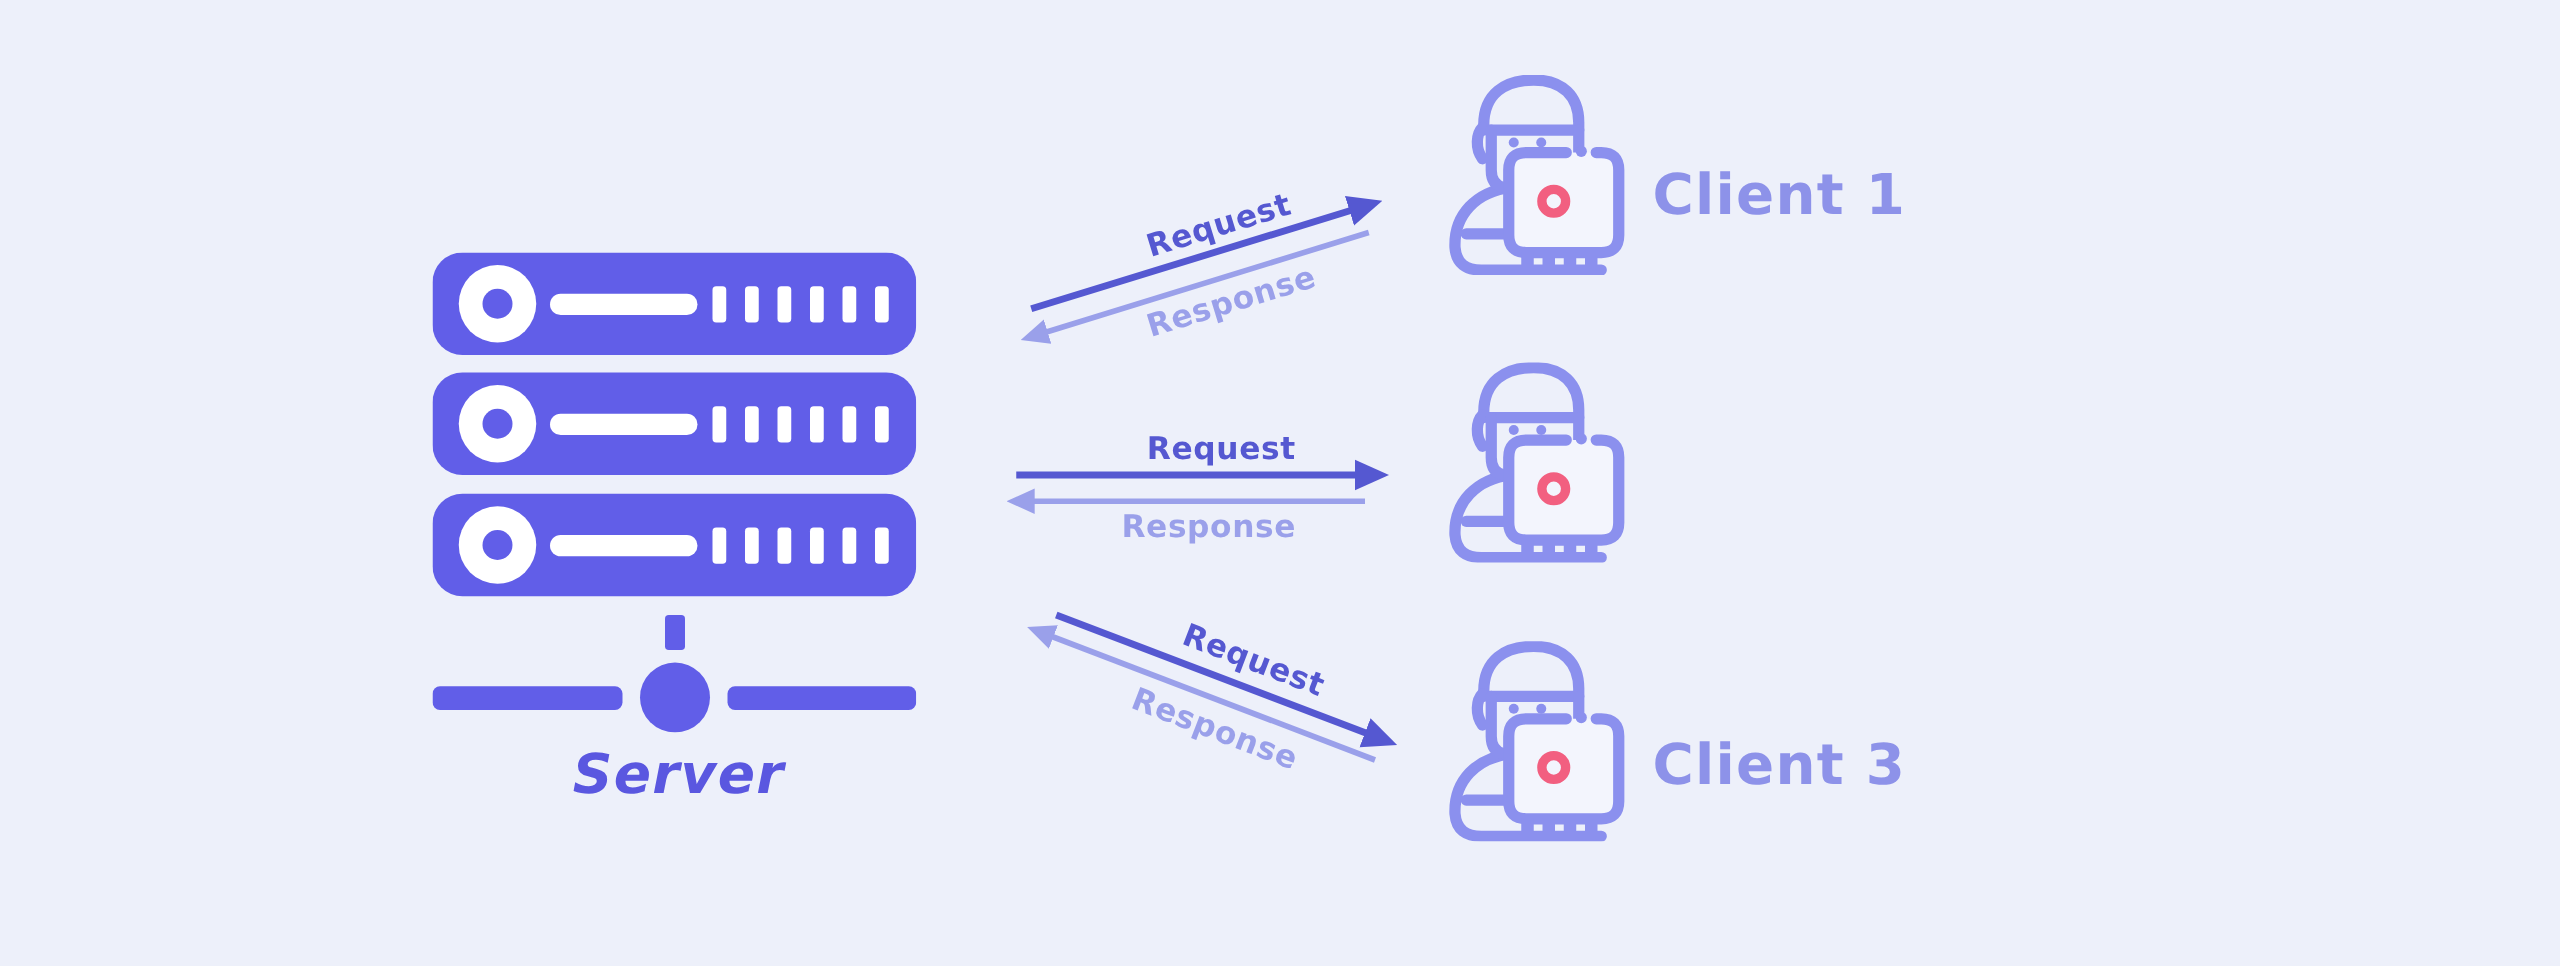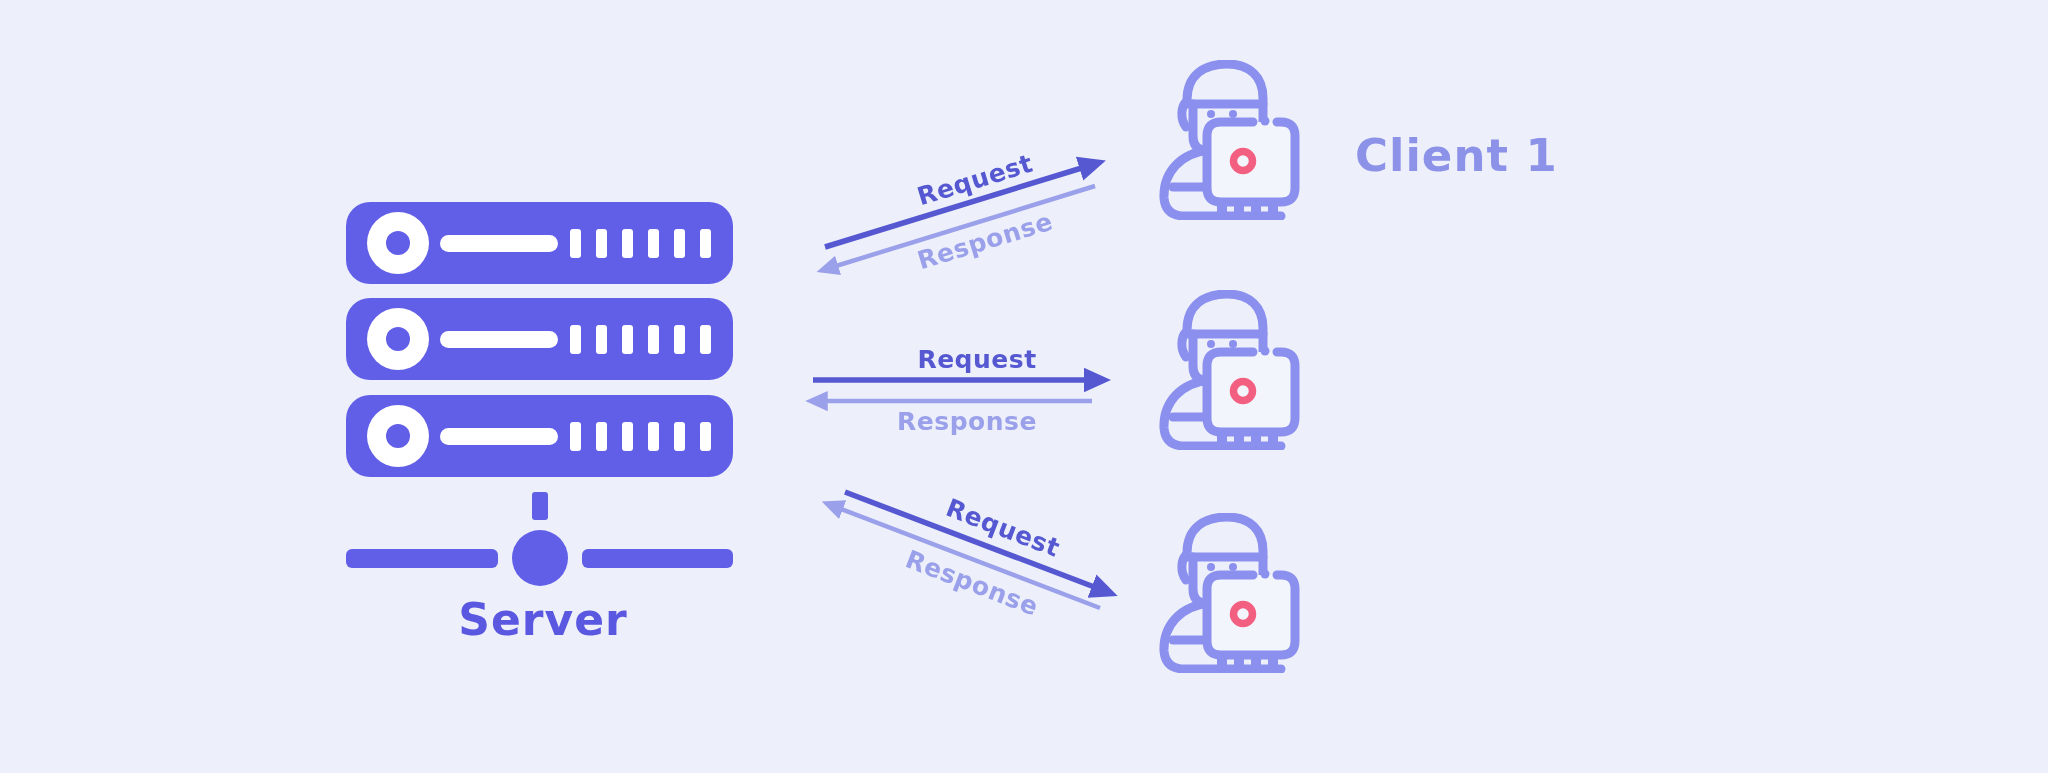--- a/index.html
+++ b/index.html
@@ -16,31 +16,31 @@
   .abs{position:absolute;}
 
   
   .server-label{
     position:absolute;
     left:413px;top:594px;width:260px;
     text-align:center;
     font-size:44px;font-weight:bold;
     color:#5a57e0;
     letter-spacing:1px;
+    font-style:italic;
   }
 
   
   .client-label{
     position:absolute;
     left:1322px;width:300px;
     font-size:45px;font-weight:bold;
     color:#8d92e9;
     letter-spacing:1px;
     white-space:nowrap;
-    margin-left:33px;
   }
   .client-label.c1{top:129px;}
   .client-label.c2{top:358px;}
   .client-label.c3{top:585px;}
 
   
   .arrow-label{
     position:absolute;
     font-weight:bold;
     font-size:25px;
@@ -169,20 +169,21 @@
     <svg width="160" height="160">
         <use href="#client-icon"></use>
       </svg>
   </div>
 
   <div class="abs" style="left:1147px;top:513px;">
     <svg width="160" height="160">
         <use href="#client-icon"></use>
       </svg>
   </div>
+  <div class="client-label c3">Client 3</div>
 
   <svg class="abs" style="left:795px;top:140px;" width="330" height="150">
     <defs>
       <marker id="a1d" viewBox="0 0 10 10" refX="7" refY="5" markerWidth="5" markerHeight="5" orient="auto">
           <path d="M0,0.5 L10,5 L0,9.5 Z" fill="#5558d1"></path>
         </marker>
       <marker id="a1l" viewBox="0 0 10 10" refX="7" refY="5" markerWidth="5" markerHeight="5" orient="auto">
           <path d="M0,0.5 L10,5 L0,9.5 Z" fill="#9aa0ea"></path>
         </marker>
     </defs>

